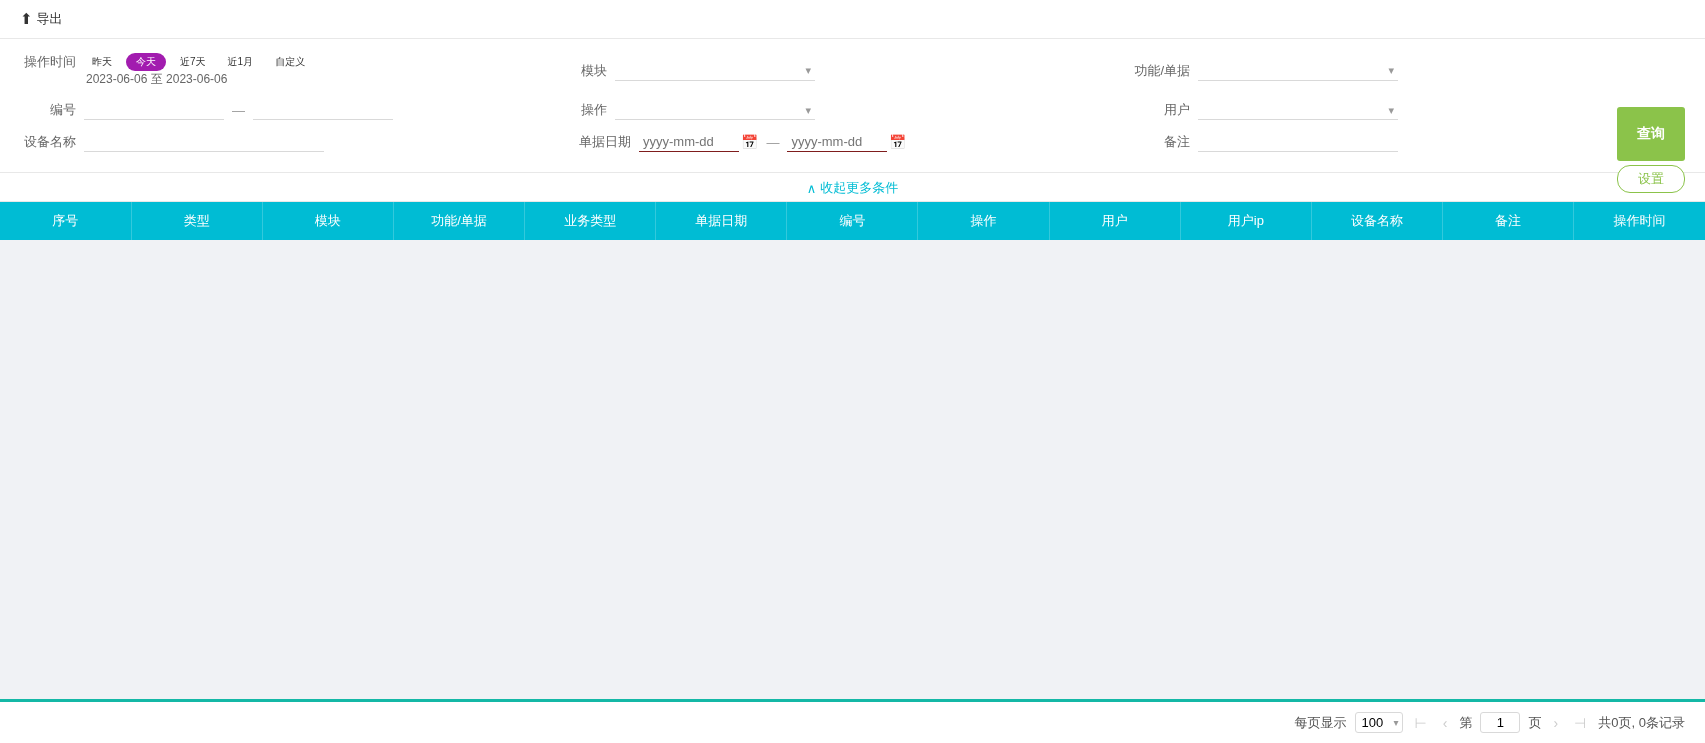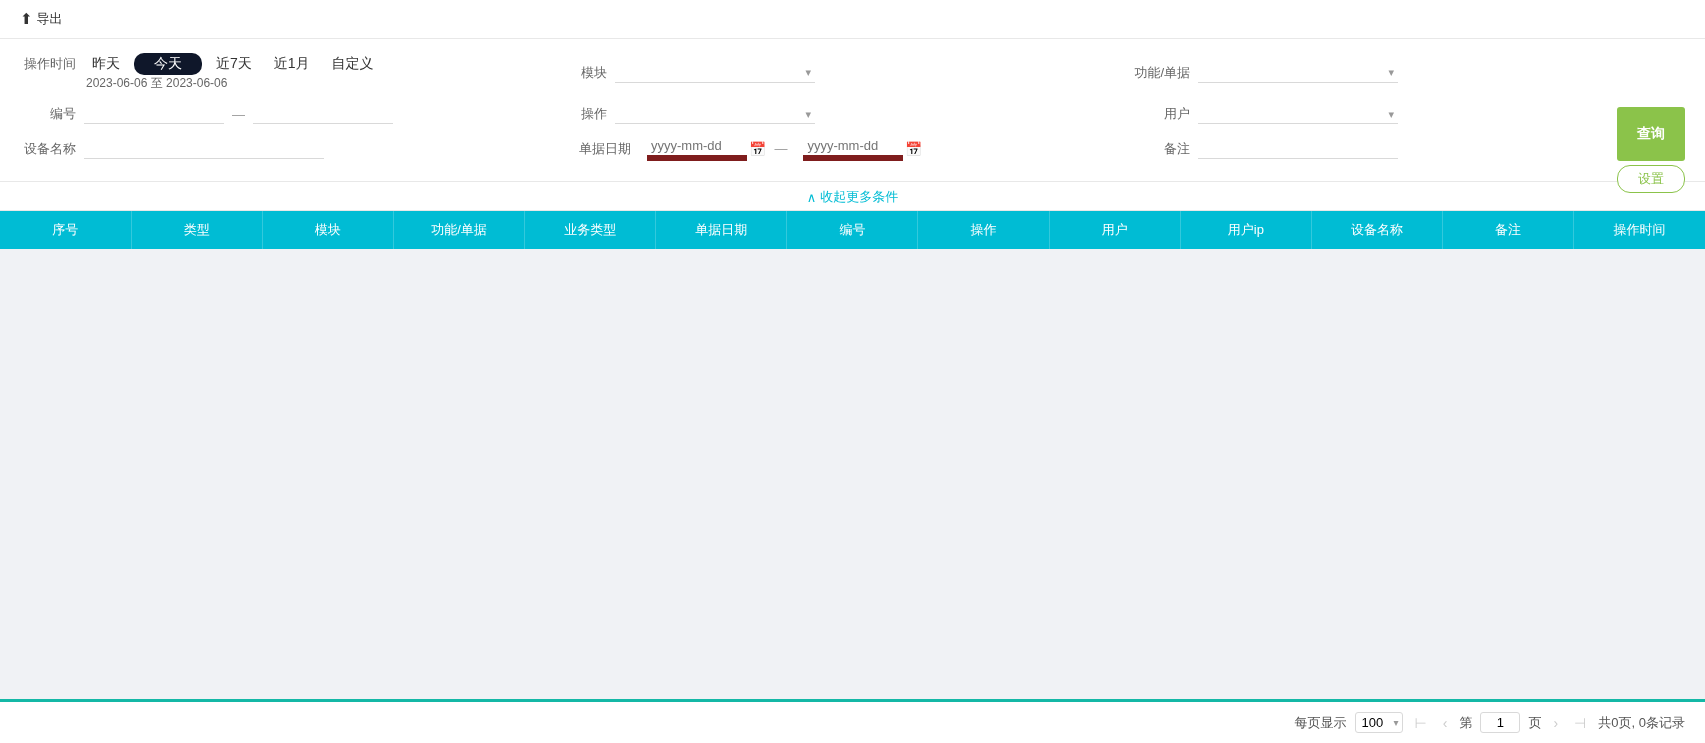--- a/index.html
+++ b/index.html
@@ -54,29 +54,29 @@
     .time-btns {
       display: flex;
       align-items: center;
       gap: 6px;
     }
     .time-btn {
       padding: 1px 8px;
       border: none;
       background: none;
       cursor: pointer;
-      font-size: 14px;
+      font-size: 10px;
       color: #333;
       border-radius: 3px;
     }
     .time-btn.active {
-      background: #0f172a;
+      background: #a21caf;
       color: #fff;
       border-radius: 10px;
-      padding: 2px 20px;
+      padding: 2px 10px;
     }
     .time-date-range {
       font-size: 12px;
       color: #666;
       padding-left: 2px;
     }
 
     
     .select-wrapper {
       position: relative;
@@ -273,28 +273,27 @@
       display: flex;
       flex-direction: column;
     }
 
     .header-area {
       position: relative;
     }
 
     .date-range-input {
       border: none;
-      border-bottom: 6px solid #7f1d1d;
+      border-bottom: 1px solid #7f1d1d;
       background: transparent;
       font-size: 13px;
       color: #0f766e;
       padding: 2px 4px;
       outline: none;
       width: 100px;
-      margin-left: 8px;
     }
     .calendar-icon {
       color: #00bcd4;
       cursor: pointer;
       font-size: 14px;
       margin-left: 2px;
     }
   </style>
 </head>
 <body>

